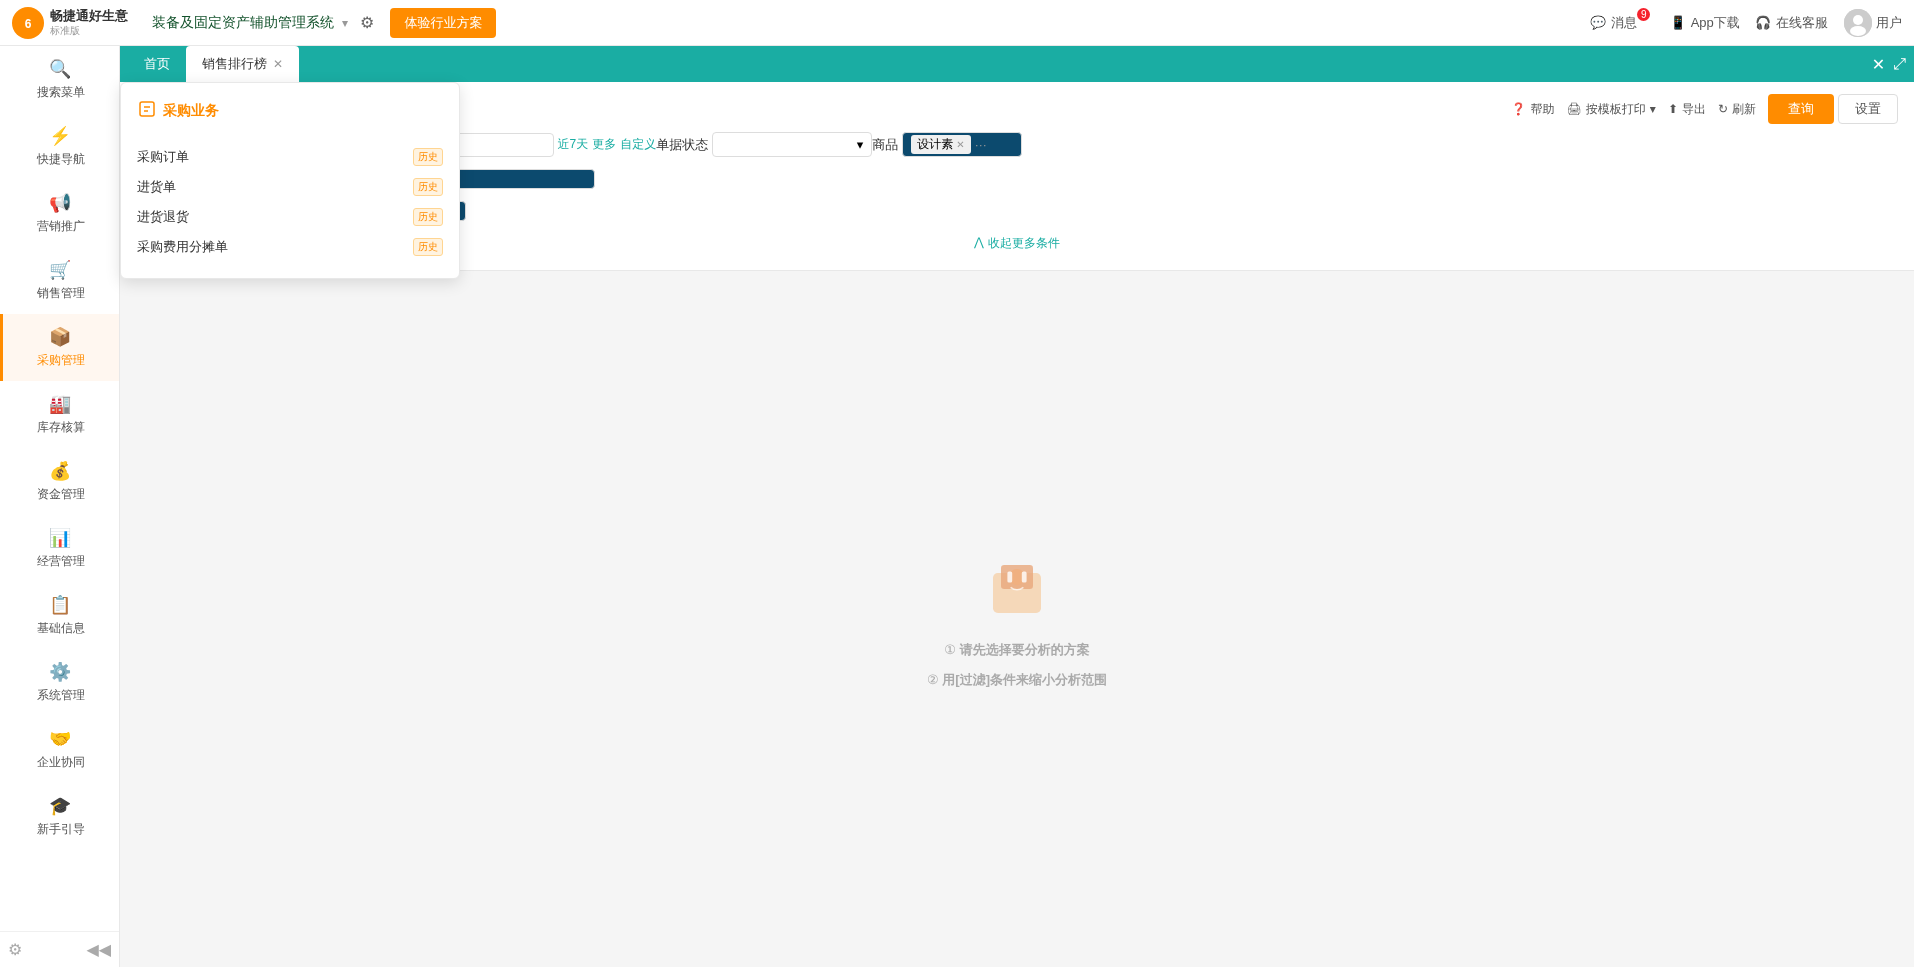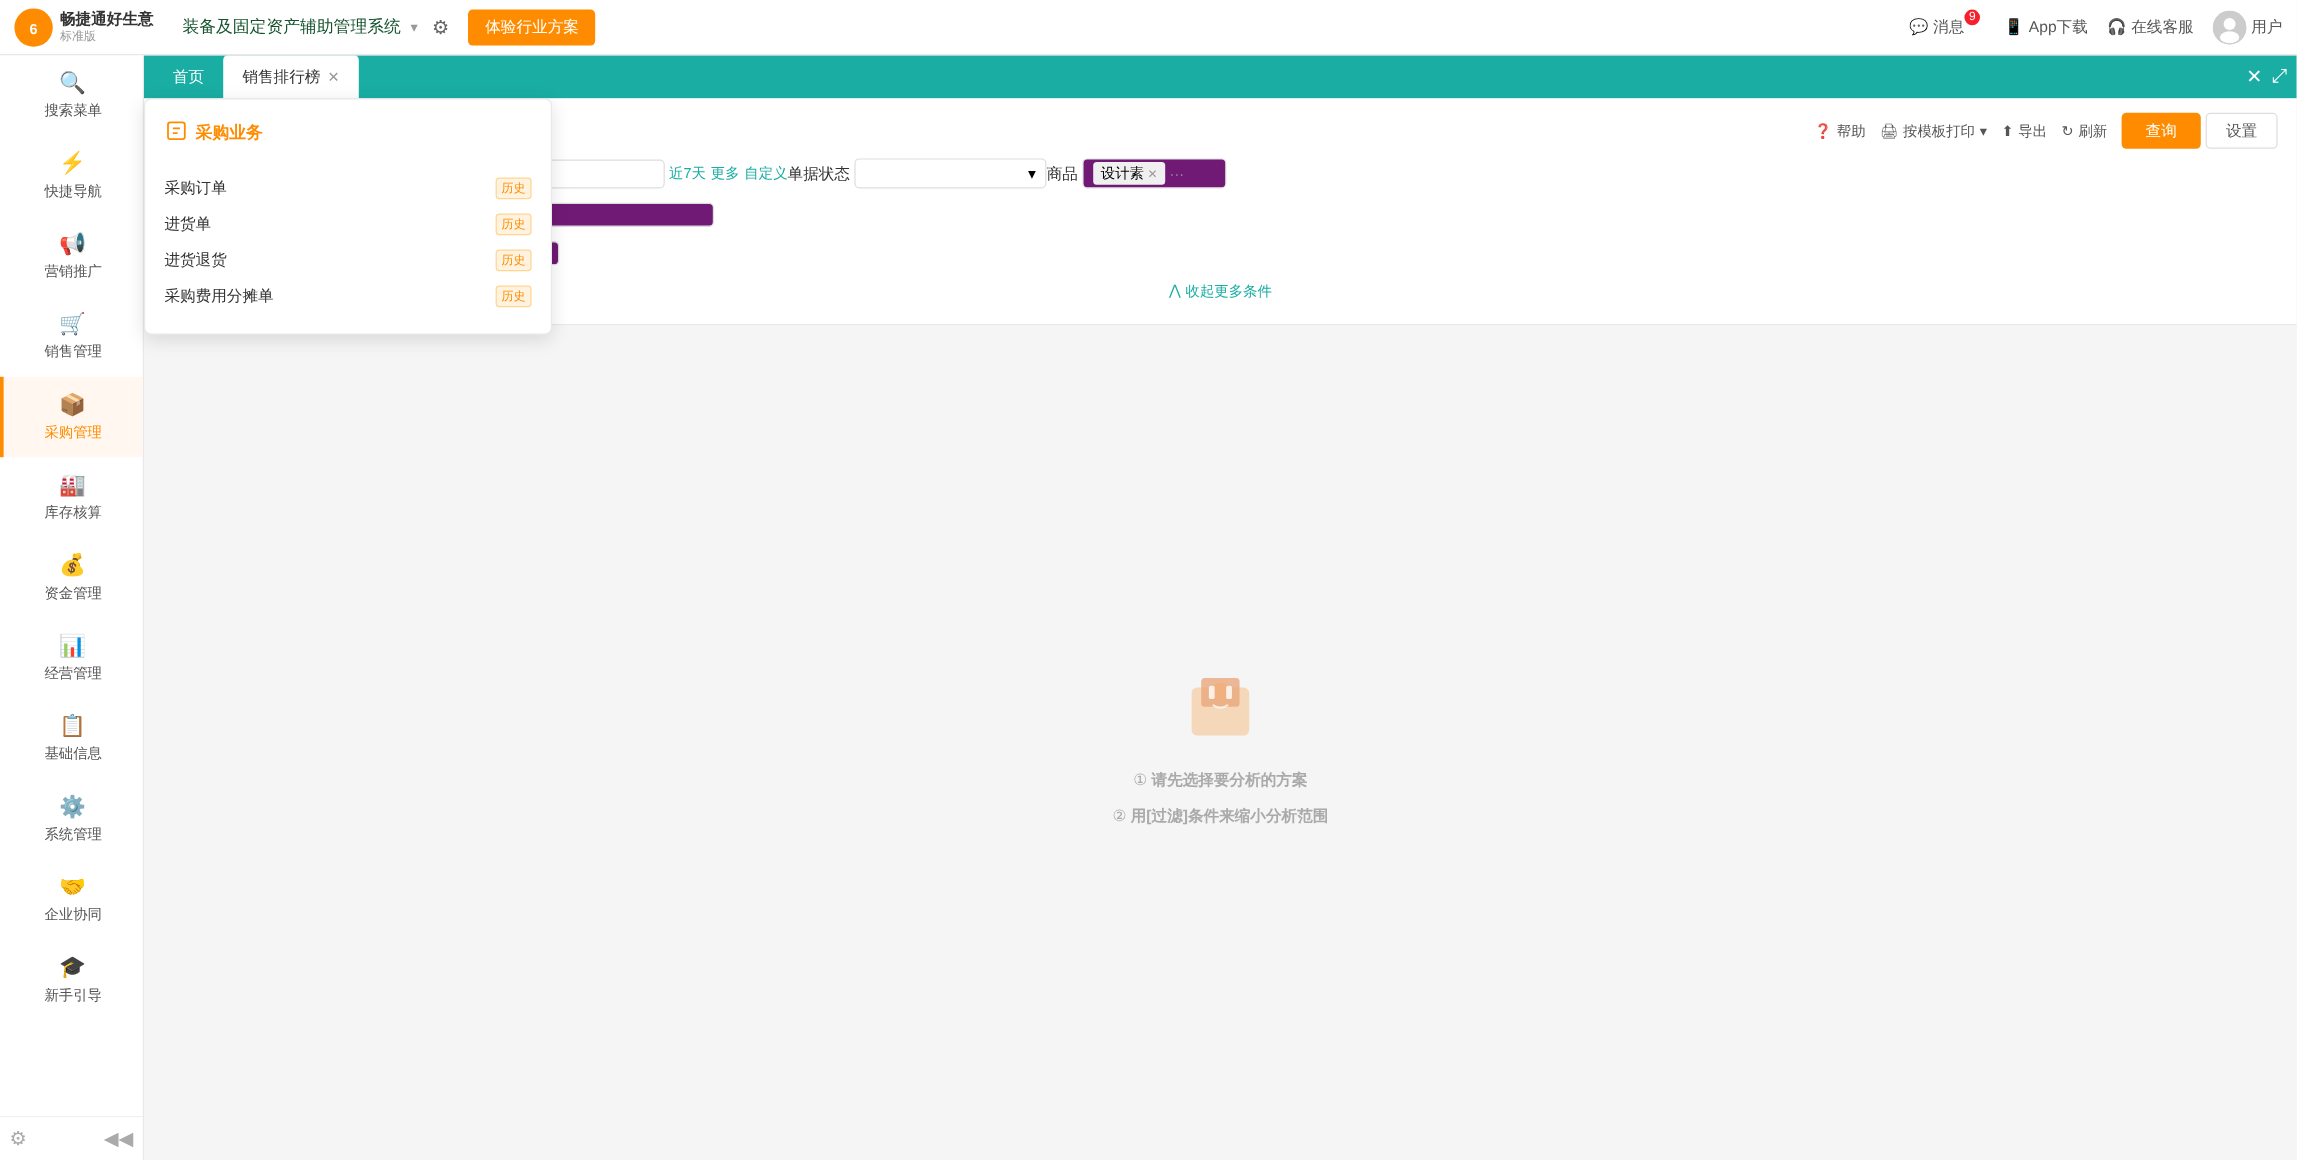--- a/index.html
+++ b/index.html
@@ -246,21 +246,21 @@
       font-size: 12px;
     }
     .tag-input {
       display: flex;
       align-items: center;
       border: 1px solid #ddd;
       border-radius: 4px;
       padding: 2px 8px;
       min-width: 120px;
       gap: 4px;
-      background: #701a75;
+      background: #0c4a6e;
     }
     .tag { background: #f0f0f0; border-radius: 3px; padding: 1px 6px; font-size: 12px; display: flex; align-items: center; gap: 3px; }
     .tag-close { cursor: pointer; color: #999; font-size: 10px; }
     .more-btn { color: #999; cursor: pointer; font-size: 12px; }
     .select-control {
       display: flex;
       align-items: center;
       border: 1px solid #ddd;
       border-radius: 4px;
       padding: 4px 8px;

